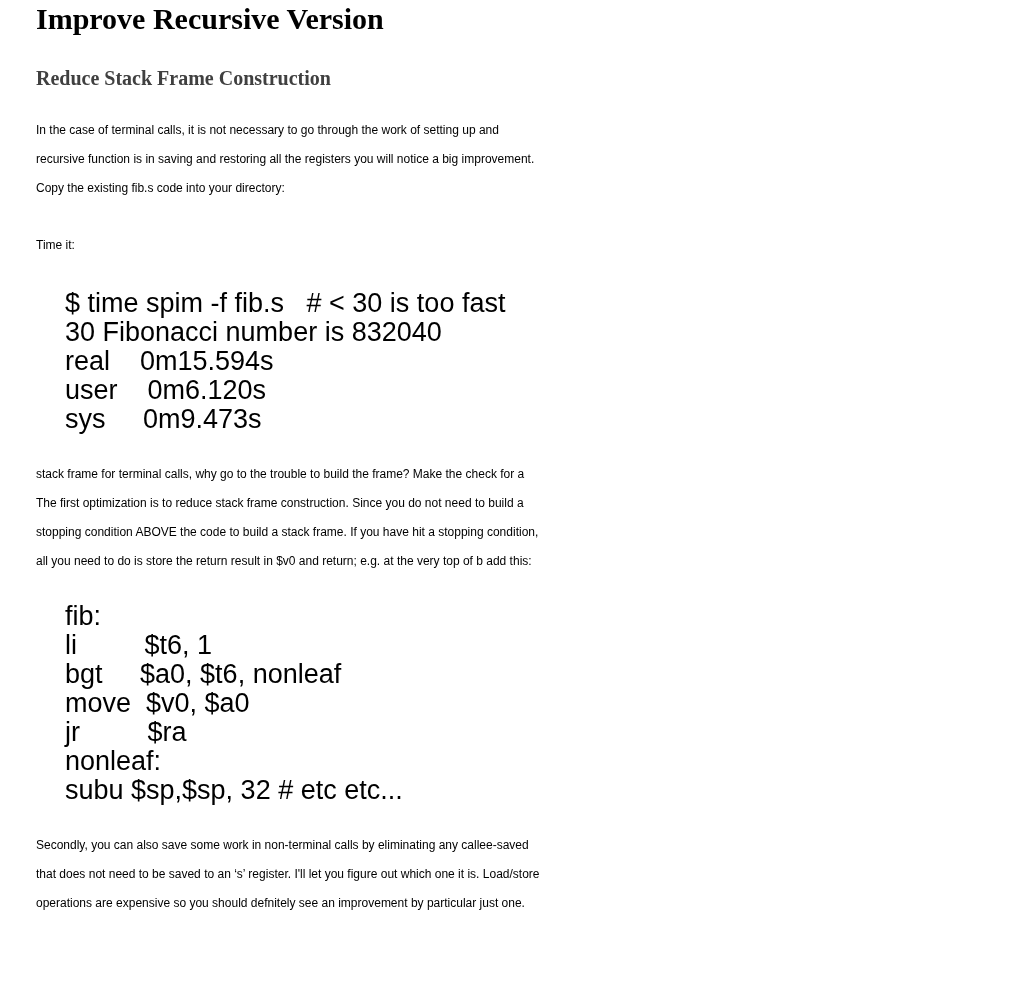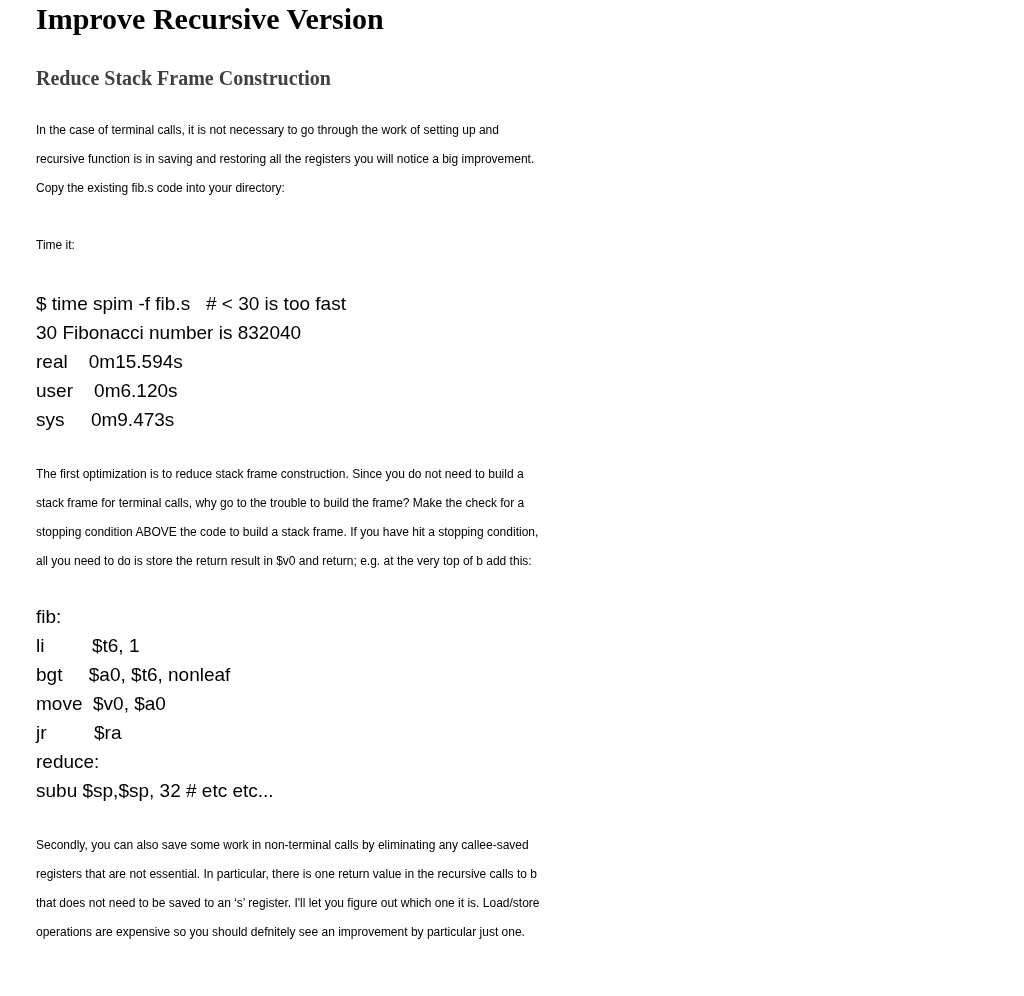--- a/index.html
+++ b/index.html
@@ -34,22 +34,23 @@
     font-size: 12px;
     line-height: 29px;
   }
   .body-par.time-label { margin-top: 28px; }
   .par-line {
     white-space: pre-wrap;
     min-height: 29px;
   }
   .code-block {
     font-family: "Liberation Sans", sans-serif;
-    font-size: 19px;
+    font-size: 27px;
     line-height: 29px;
+    margin-left: 29px;
   }
   .code-block.terminal { margin-top: 29px; }
   .code-block.assembly { margin-top: 26px; }
   .code-line {
     white-space: pre;
     min-height: 29px;
   }
 </style>
 </head>
 <body>
@@ -72,36 +73,35 @@
 
   <div class="code-block terminal">
     <div class="code-line">$ time spim -f fib.s   # &lt; 30 is too fast</div>
     <div class="code-line">30 Fibonacci number is 832040</div>
     <div class="code-line">real    0m15.594s</div>
     <div class="code-line">user    0m6.120s</div>
     <div class="code-line">sys     0m9.473s</div>
   </div>
 
   <div class="body-par">
+    <div class="par-line">stack frame for terminal calls, why go to the trouble to build the frame? Make the check for a</div>
     <div class="par-line">The first optimization is to reduce stack frame construction. Since you do not need to build a</div>
-    <div class="par-line">stack frame for terminal calls, why go to the trouble to build the frame? Make the check for a</div>
     <div class="par-line">stopping condition ABOVE the code to build a stack frame. If you have hit a stopping condition,</div>
     <div class="par-line">all you need to do is store the return result in $v0 and return; e.g. at the very top of b add this:</div>
   </div>
 
   <div class="code-block assembly">
     <div class="code-line">fib:</div>
     <div class="code-line">li         $t6, 1</div>
     <div class="code-line">bgt     $a0, $t6, nonleaf</div>
     <div class="code-line">move  $v0, $a0</div>
     <div class="code-line">jr         $ra</div>
-    <div class="code-line">reduce:</div>
+    <div class="code-line">nonleaf:</div>
     <div class="code-line">subu $sp,$sp, 32 # etc etc...</div>
   </div>
 
   <div class="body-par">
     <div class="par-line">Secondly, you can also save some work in non-terminal calls by eliminating any callee-saved</div>
-    <div class="par-line">registers that are not essential. In particular, there is one return value in the recursive calls to b</div>
     <div class="par-line">that does not need to be saved to an ‘s’ register. I'll let you figure out which one it is. Load/store</div>
     <div class="par-line">operations are expensive so you should defnitely see an improvement by particular just one.</div>
   </div>
 
 </div>
 
 </body></html>

